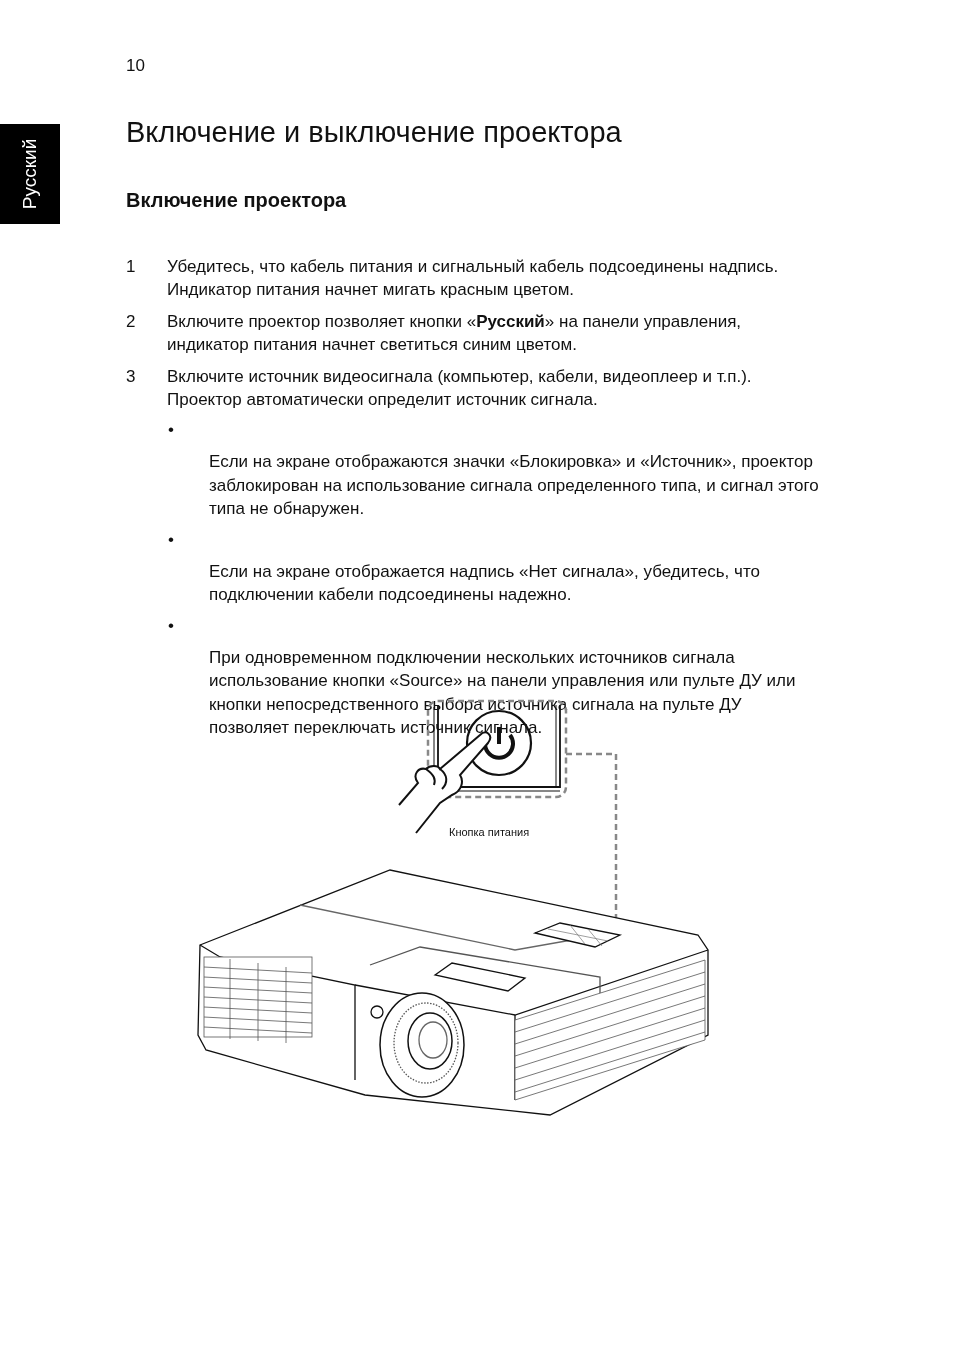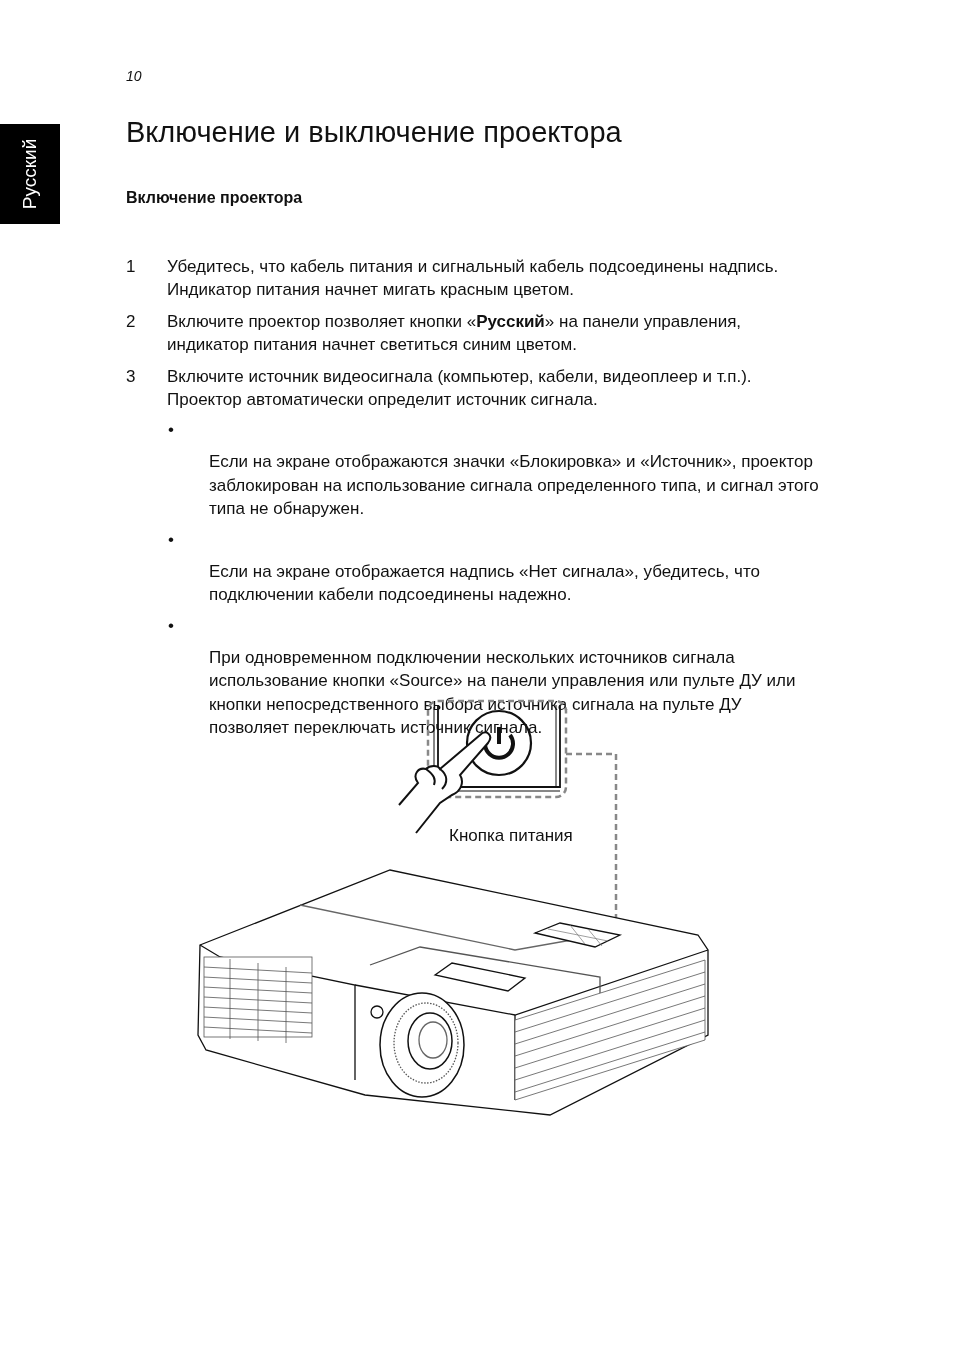--- a/index.html
+++ b/index.html
@@ -1,33 +1,33 @@
 <!DOCTYPE html>
 <html><head>
 <meta charset="utf-8">
 <style>
   html, body { margin:0; padding:0; background:#fff; }
   body { width:954px; height:1369px; position:relative; overflow:hidden;
          font-family:"Liberation Sans", sans-serif; color:#111; }
-  .page-number { position:absolute; left:126px; top:68px; font-size:14px;font-style:italic; }
+  .page-number { position:absolute; left:126px; top:56px; font-size:17px; }
   .lang-tab { position:absolute; left:0; top:124px; width:60px; height:100px; background:#000; }
   .lang-tab span { position:absolute; left:30px; top:50px; transform:translate(-50%,-50%) rotate(-90deg);
                    color:#fff; font-size:19px; white-space:nowrap; }
   .h1 { position:absolute; left:126px; top:116px; font-size:29px; font-weight:normal; margin:0; }
-  .h2 { position:absolute; left:126px; top:189px; font-size:16px; font-weight:bold; margin:0; }
+  .h2 { position:absolute; left:126px; top:189px; font-size:20px; font-weight:bold; margin:0; }
   .steps { position:absolute; left:126px; top:255px; width:700px; font-size:17px; line-height:23px; }
   .step { display:flex; margin-bottom:9px; }
   .step .num { width:41px; flex:none; }
   .step .txt { flex:1; }
   .bullets { position:absolute; left:166px; top:418px; width:660px; font-size:17px; line-height:23.5px; }
   .bullet { display:flex; margin-bottom:7px; }
   .bullet .dot { width:41px; flex:none; padding-left:2px; }
   .bullet .txt { flex:1;margin-top:32px; }
   .figure { position:absolute; left:190px; top:695px; width:530px; height:435px; }
-  .caption { position:absolute; left:449px; top:826px; font-size:17px; }
+  .caption { position:absolute; left:449px; top:826px; font-size:11px; }
 </style>
 </head>
 <body>
 
 <div class="page-number">10</div>
 <div class="lang-tab">
     <span>Русский</span>
   </div>
 
 <h1 class="h1">Включение и выключение проектора</h1>

